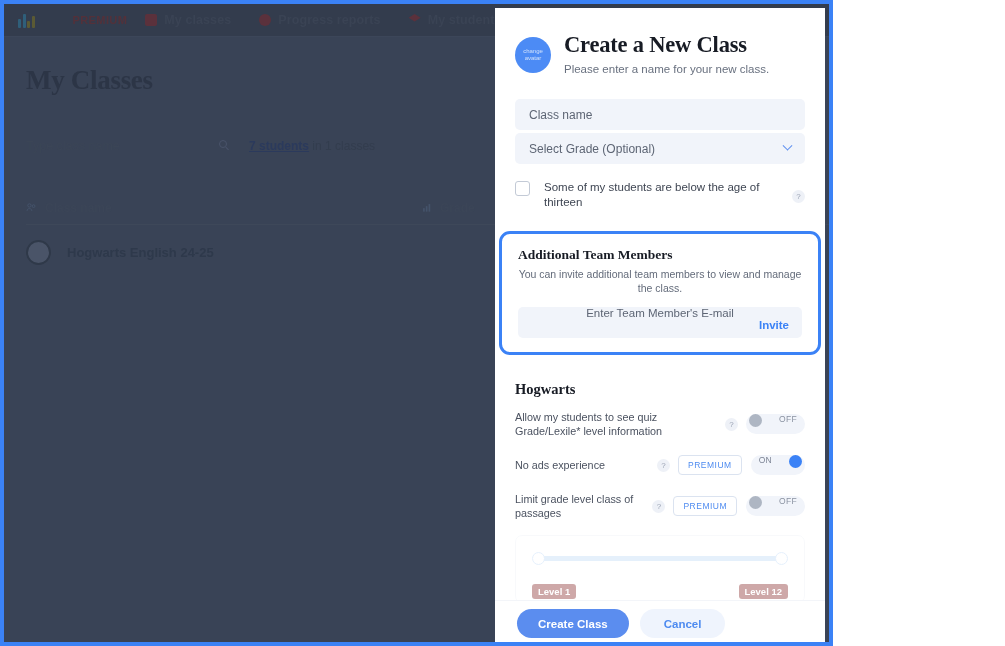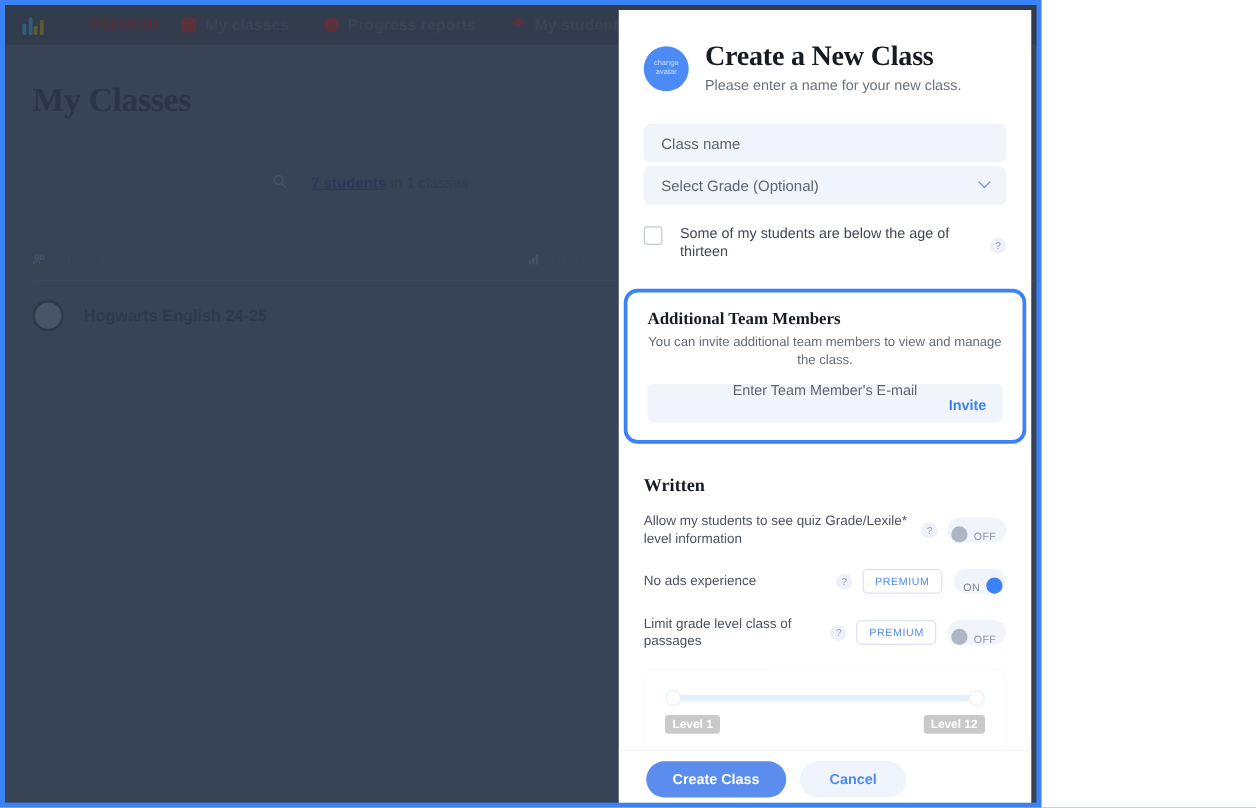--- a/index.html
+++ b/index.html
@@ -210,21 +210,21 @@
   }
   .srow { display: flex; align-items: center; min-height: 30px; margin-top: 11px; }
   .srow-label { font-size: 10.8px; color: #4b5260; line-height: 14px; flex: 1; padding-right: 8px; }
   .srow .qmark { margin: 0 8px 0 0; }
   .badge-premium {
     border: 1px solid #dbe3f0; border-radius: 4px;
     color: #4e8bf0; font-size: 8.5px; letter-spacing: .5px;
     padding: 4px 9px; margin-right: 9px; white-space: nowrap;
   }
   .toggle {
-    display: flex; align-items: flex-end; gap: 5px;
+    display: flex; align-items: flex-start; gap: 17px;
     background: #f1f4fa; border-radius: 11px;
     height: 20px; padding: 0 8px 0 3px;
     flex: 0 0 auto;
   }
   .toggle .knob { width: 13px; height: 13px; border-radius: 50%; background: #aeb6c3; }
   .toggle .tlabel { font-size: 8.5px; color: #8a92a1; letter-spacing: .3px; }
   .toggle.on { flex-direction: row; padding: 0 3px 0 8px; }
   .toggle.on .knob { background: #3b82f6; }
   .toggle.on .tlabel { color: #7d8595; }
 
@@ -236,22 +236,22 @@
   }
   .slider-track { position: relative; height: 5px; background: #bcd8f7; border-radius: 3px; margin: 0 6px; }
   .slider-knob {
     position: absolute; top: -4px; width: 13px; height: 13px;
     border-radius: 50%; background: #fff; border: 1.5px solid #bcd8f7;
   }
   .slider-knob.left { left: -6px; }
   .slider-knob.right { right: -6px; }
   .slider-tags { position: relative; height: 20px; margin: 7px 0 0 0; }
   .stag {
-    position: absolute; top: 4px;
-    background: #737373; color: #fff;
+    position: absolute; top: 16px;
+    background: #7f1d1d; color: #fff;
     font-size: 9.5px; font-weight: bold;
     border-radius: 3px; padding: 2px 6px;
   }
   .stag.left { left: 0; }
   .stag.right { right: 0; }
 
   .modal-footer {
     flex: 0 0 auto;
     height: 46px;
     display: flex; align-items: center; gap: 11px;
@@ -407,21 +407,21 @@
       <div class="highlight-box">
         <div class="sect-title">Additional Team Members</div>
         <div class="sect-desc">You can invite additional team members to view and manage the class.</div>
         <div class="invite-field">
           <span>Enter Team Member's E-mail</span>
           <span class="invite-btn">Invite</span>
         </div>
       </div>
 
       <div class="settings">
-        <div class="settings-title">Written</div>
+        <div class="settings-title">Hogwarts</div>
 
         <div class="srow">
           <span class="srow-label">Allow my students to see quiz Grade/Lexile* level information</span>
           <span class="qmark">?</span>
           <span class="toggle">
             <span class="knob"></span>
             <span class="tlabel">OFF</span>
           </span>
         </div>
 

